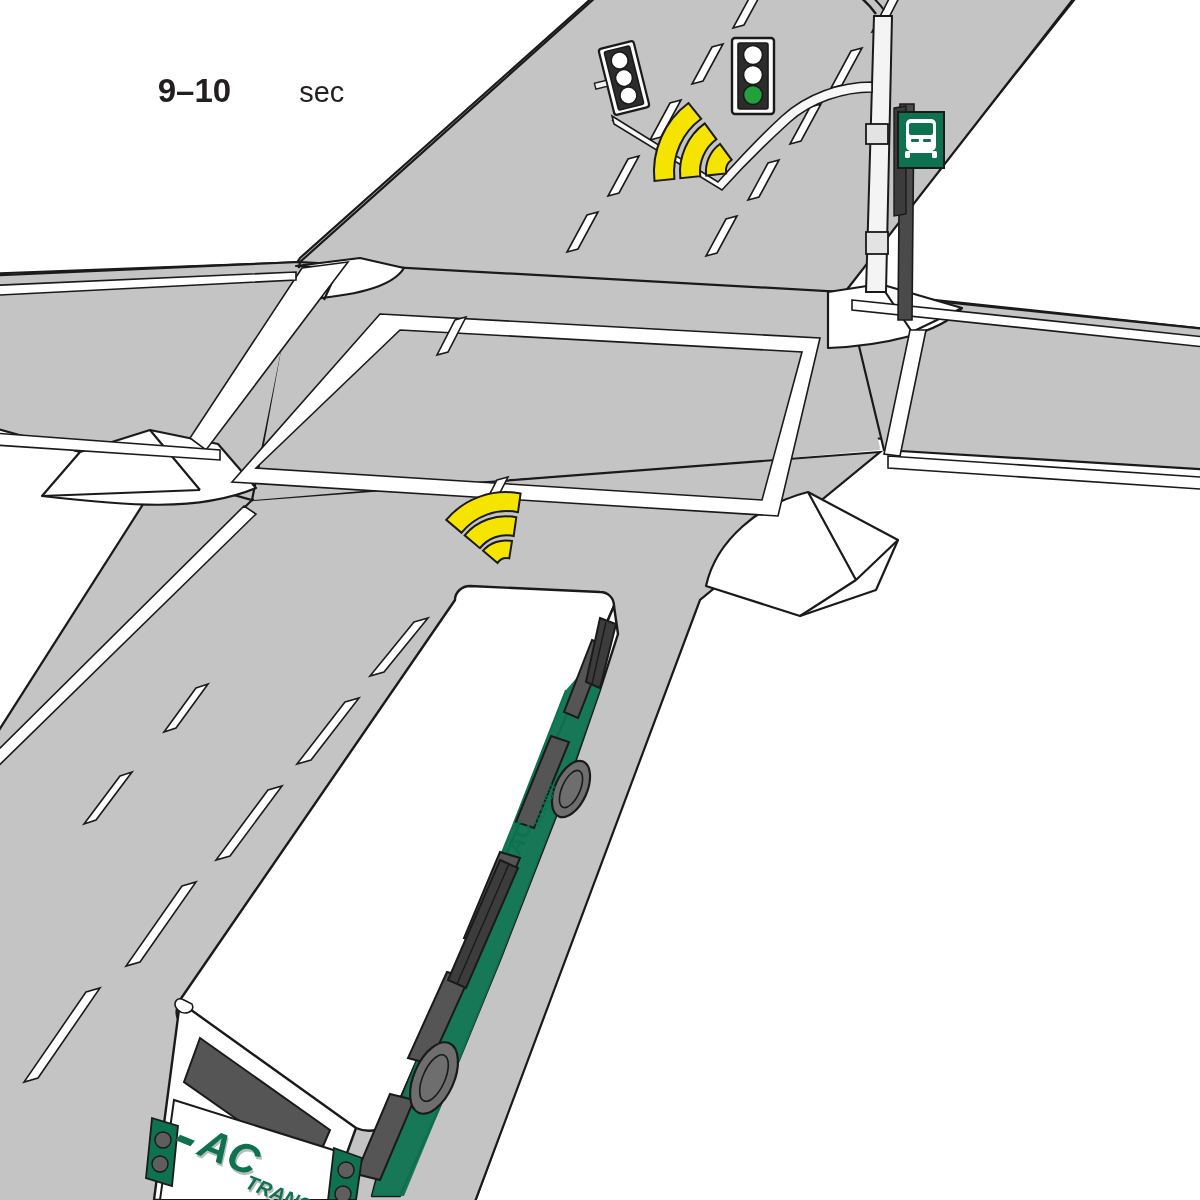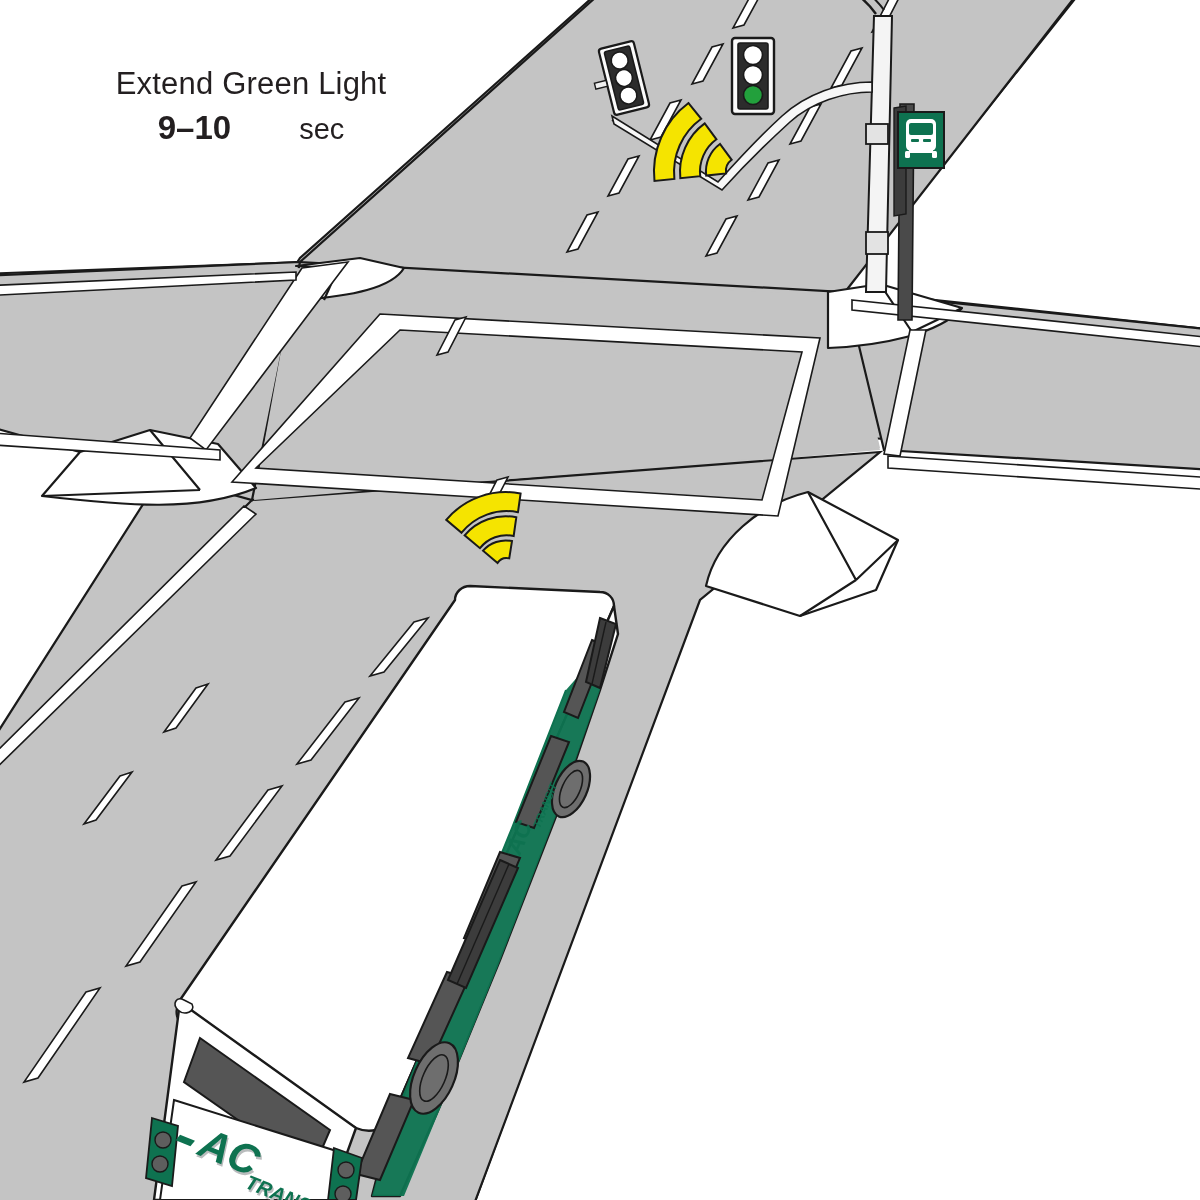--- a/index.html
+++ b/index.html
@@ -246,19 +246,18 @@
         <g transform="translate(520,856) rotate(-68) scale(0.58)" opacity="0.9">
           <text x="0" y="0" font-family="Liberation Sans, sans-serif" font-size="40" font-weight="bold" font-style="italic" fill="#0e7250">AC</text>
           <text x="56" y="14" font-family="Liberation Sans, sans-serif" font-size="19" font-weight="bold" font-style="italic" fill="#0e7250">TRANSIT</text>
         </g>
       </g>
 
     </g>
   </svg>
 
   <div class="label-block">
-    <div class="label-line1">Extend Green Light</div>
     <div class="label-line2">
       <span class="num">9–10</span><span class="unit"> </span><span class="unit">sec</span>
     </div>
   </div>
 
 </div>
 
 </body></html>

